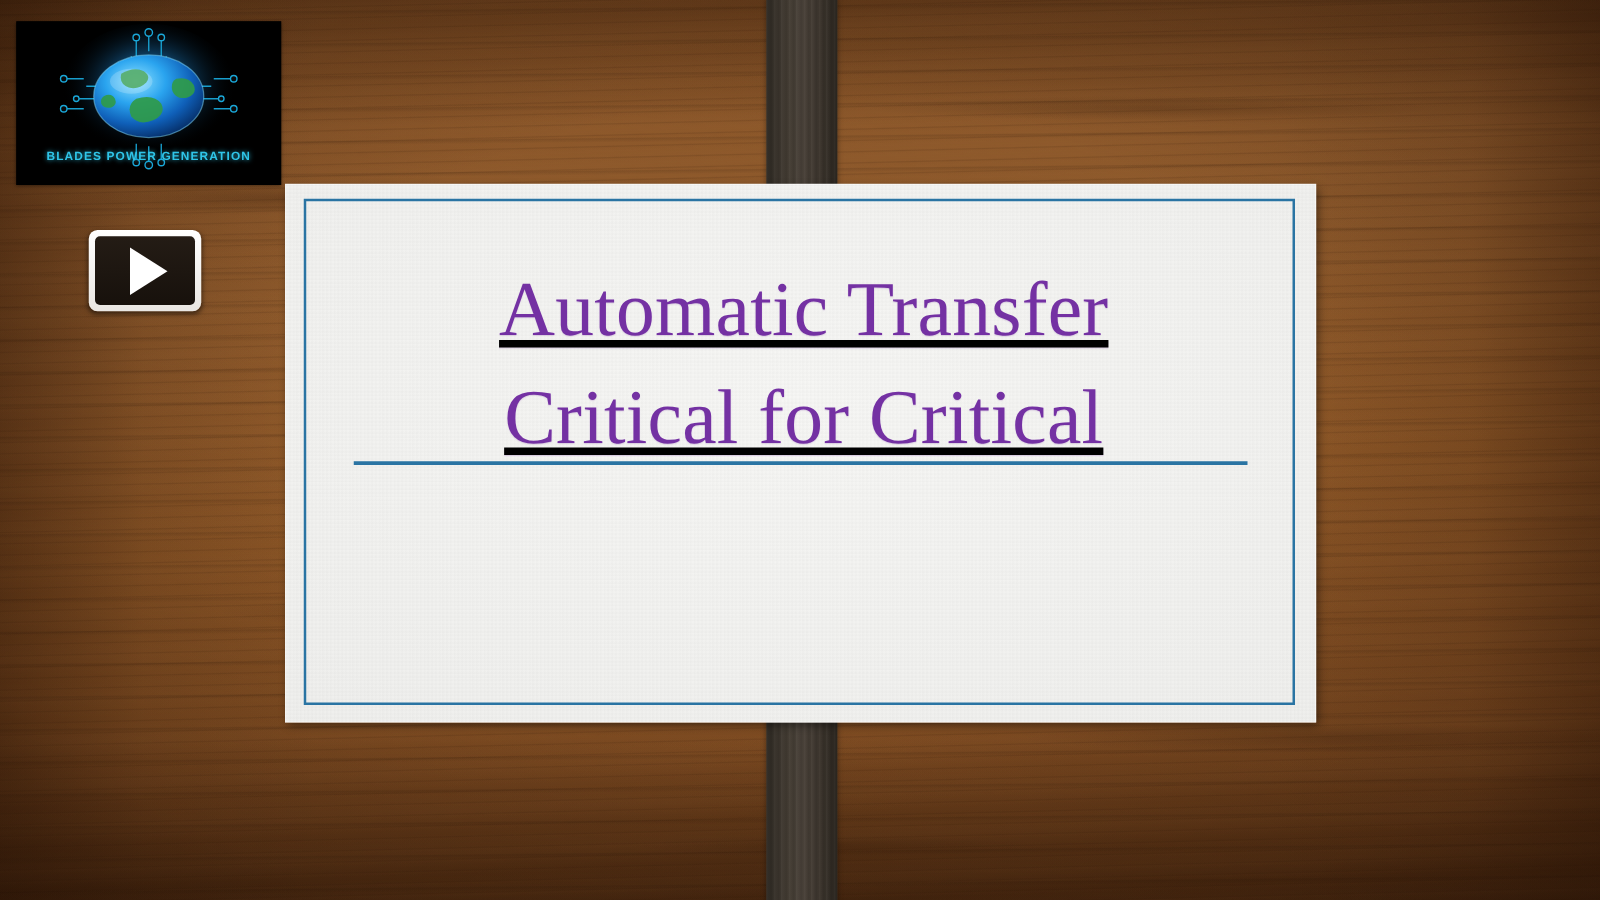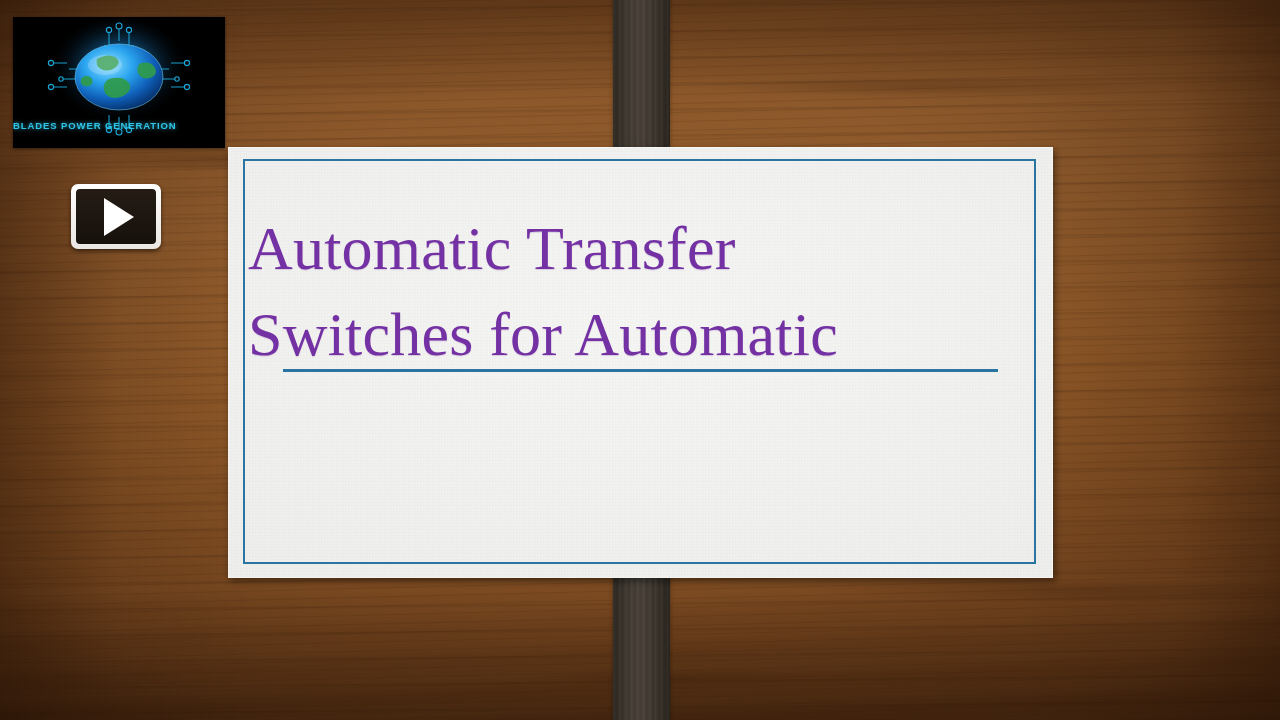--- a/index.html
+++ b/index.html
@@ -139,21 +139,23 @@
     bottom: 14px;
     border: 2px solid #2a74a3;
   }
 
   
   .title-block {
     position: absolute;
     left: 248px;
     top: 205px;
     width: 790px;
+    text-align: center;
     z-index: 6;
+    text-decoration: underline;
   }
   .title-text {
     font-family: "Liberation Serif", serif;
     font-size: 62px;
     line-height: 86px;
     color: #7431a3;
     letter-spacing: 0.2px;
     text-shadow: 0 1px 1px rgba(120,60,160,0.20);
     white-space: pre-wrap;
   }
@@ -181,20 +183,21 @@
   }
   .logo-art {
     position: absolute;
     left: 0; top: 0; right: 0; bottom: 0;
   }
   .logo-caption {
     position: absolute;
     left: 0;
     right: 0;
     bottom: 17px;
+    text-align: center;
     font-family: "Liberation Sans", sans-serif;
     font-size: 9.5px;
     font-weight: bold;
     letter-spacing: 0.9px;
     color: #2fc5e8;
     text-shadow: 0 0 4px rgba(47,197,232,0.85);
   }
 
   
   .play-button {
@@ -244,21 +247,21 @@
 
   <div class="card">
     <div class="card-texture"></div>
     <div class="card-frame"></div>
   </div>
 
   <div class="title-rule"></div>
 
   <div class="title-block">
     <div class="title-text">Automatic Transfer</div>
-    <div class="title-text">Switches for Automatic</div>
+    <div class="title-text">Critical for Critical</div>
   </div>
 
   <div class="logo">
     <svg class="logo-art" viewBox="0 0 212 131" preserveAspectRatio="none">
       <defs>
         <radialGradient id="glow" cx="50%" cy="44%" r="50%">
           <stop offset="0%" stop-color="#2ea8e0" stop-opacity="0.85"></stop>
           <stop offset="45%" stop-color="#1b7bc0" stop-opacity="0.45"></stop>
           <stop offset="100%" stop-color="#000000" stop-opacity="0"></stop>
         </radialGradient>

